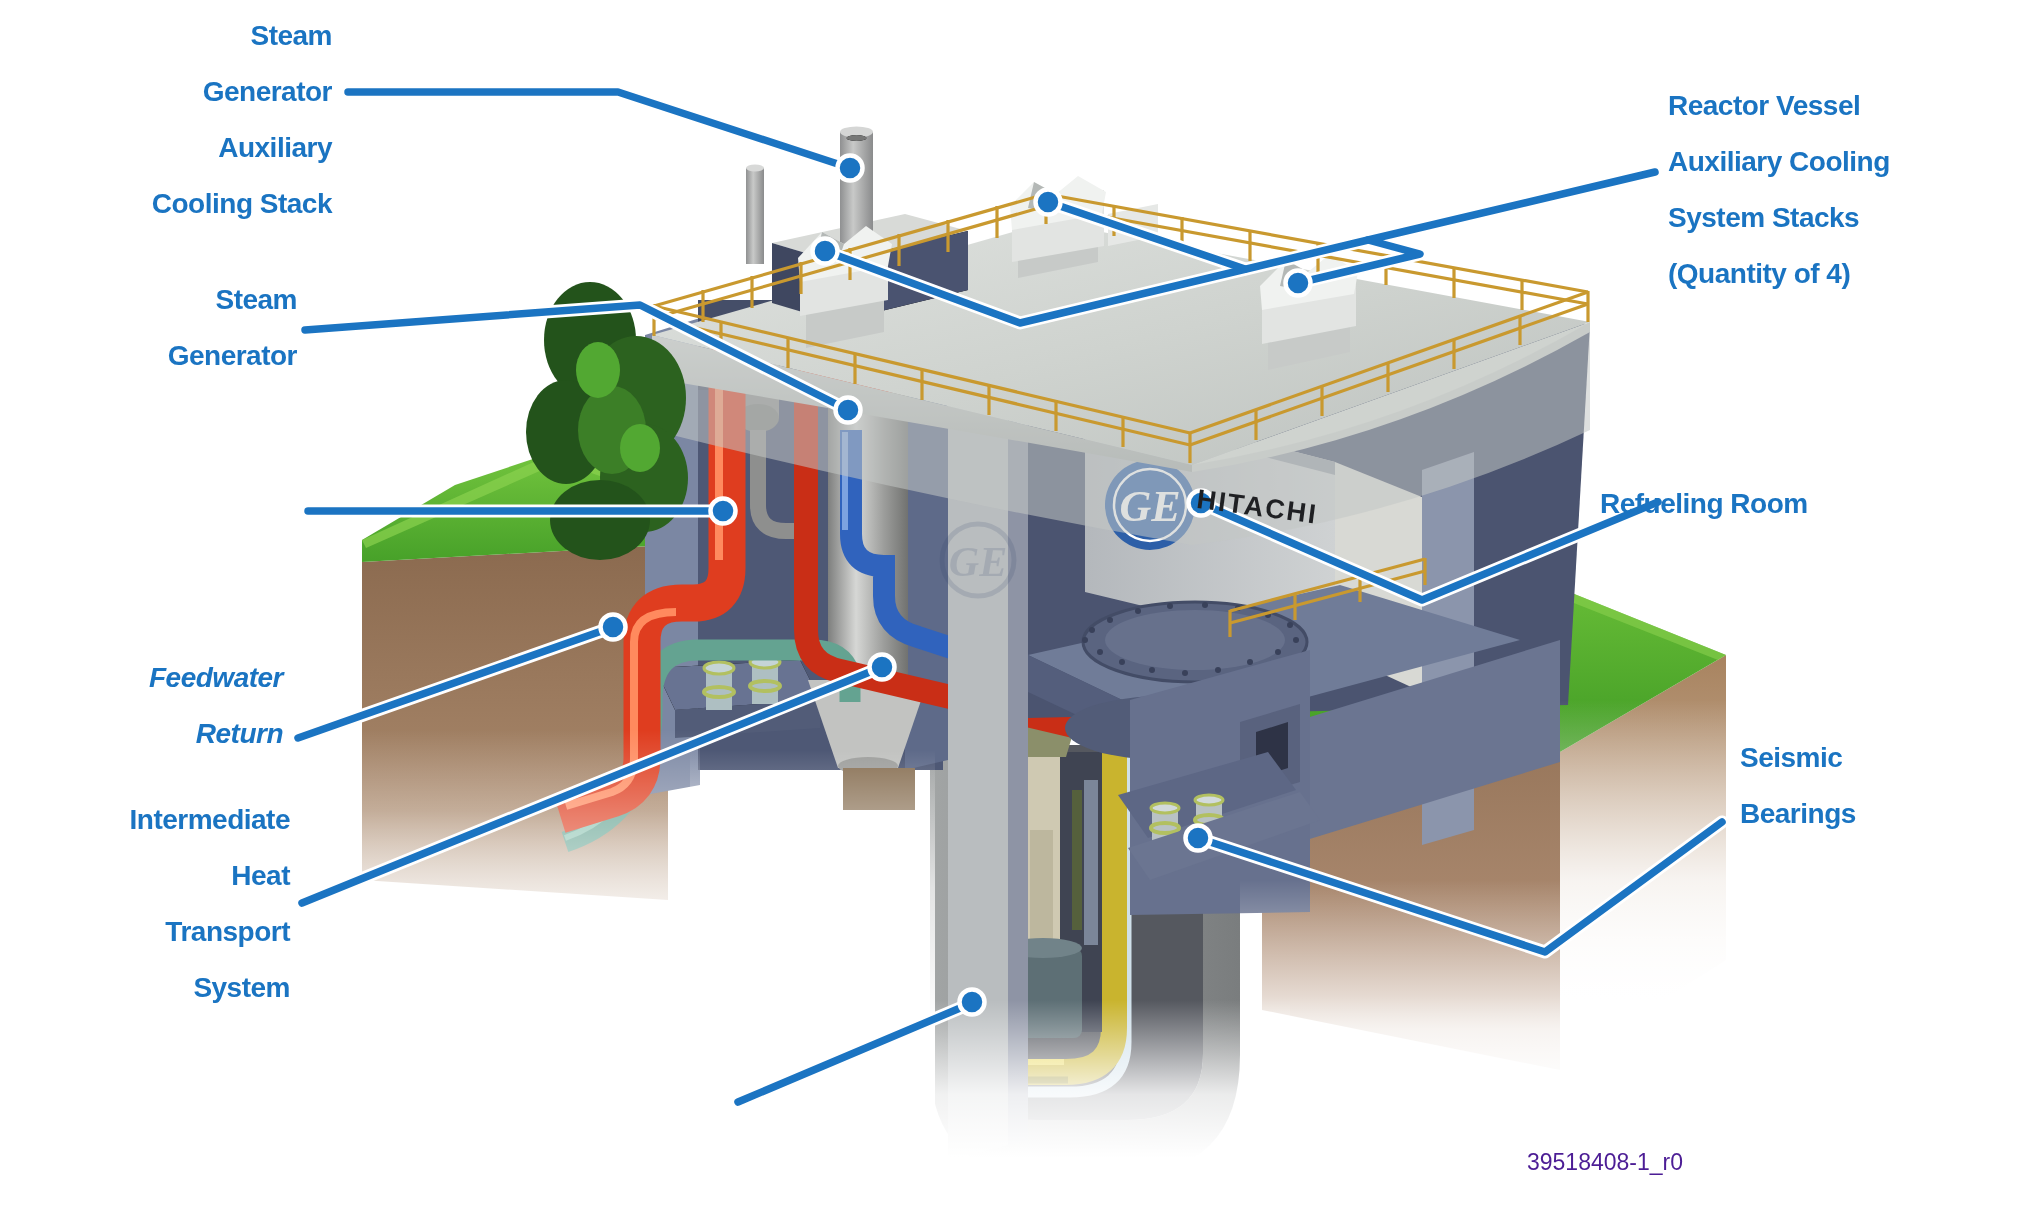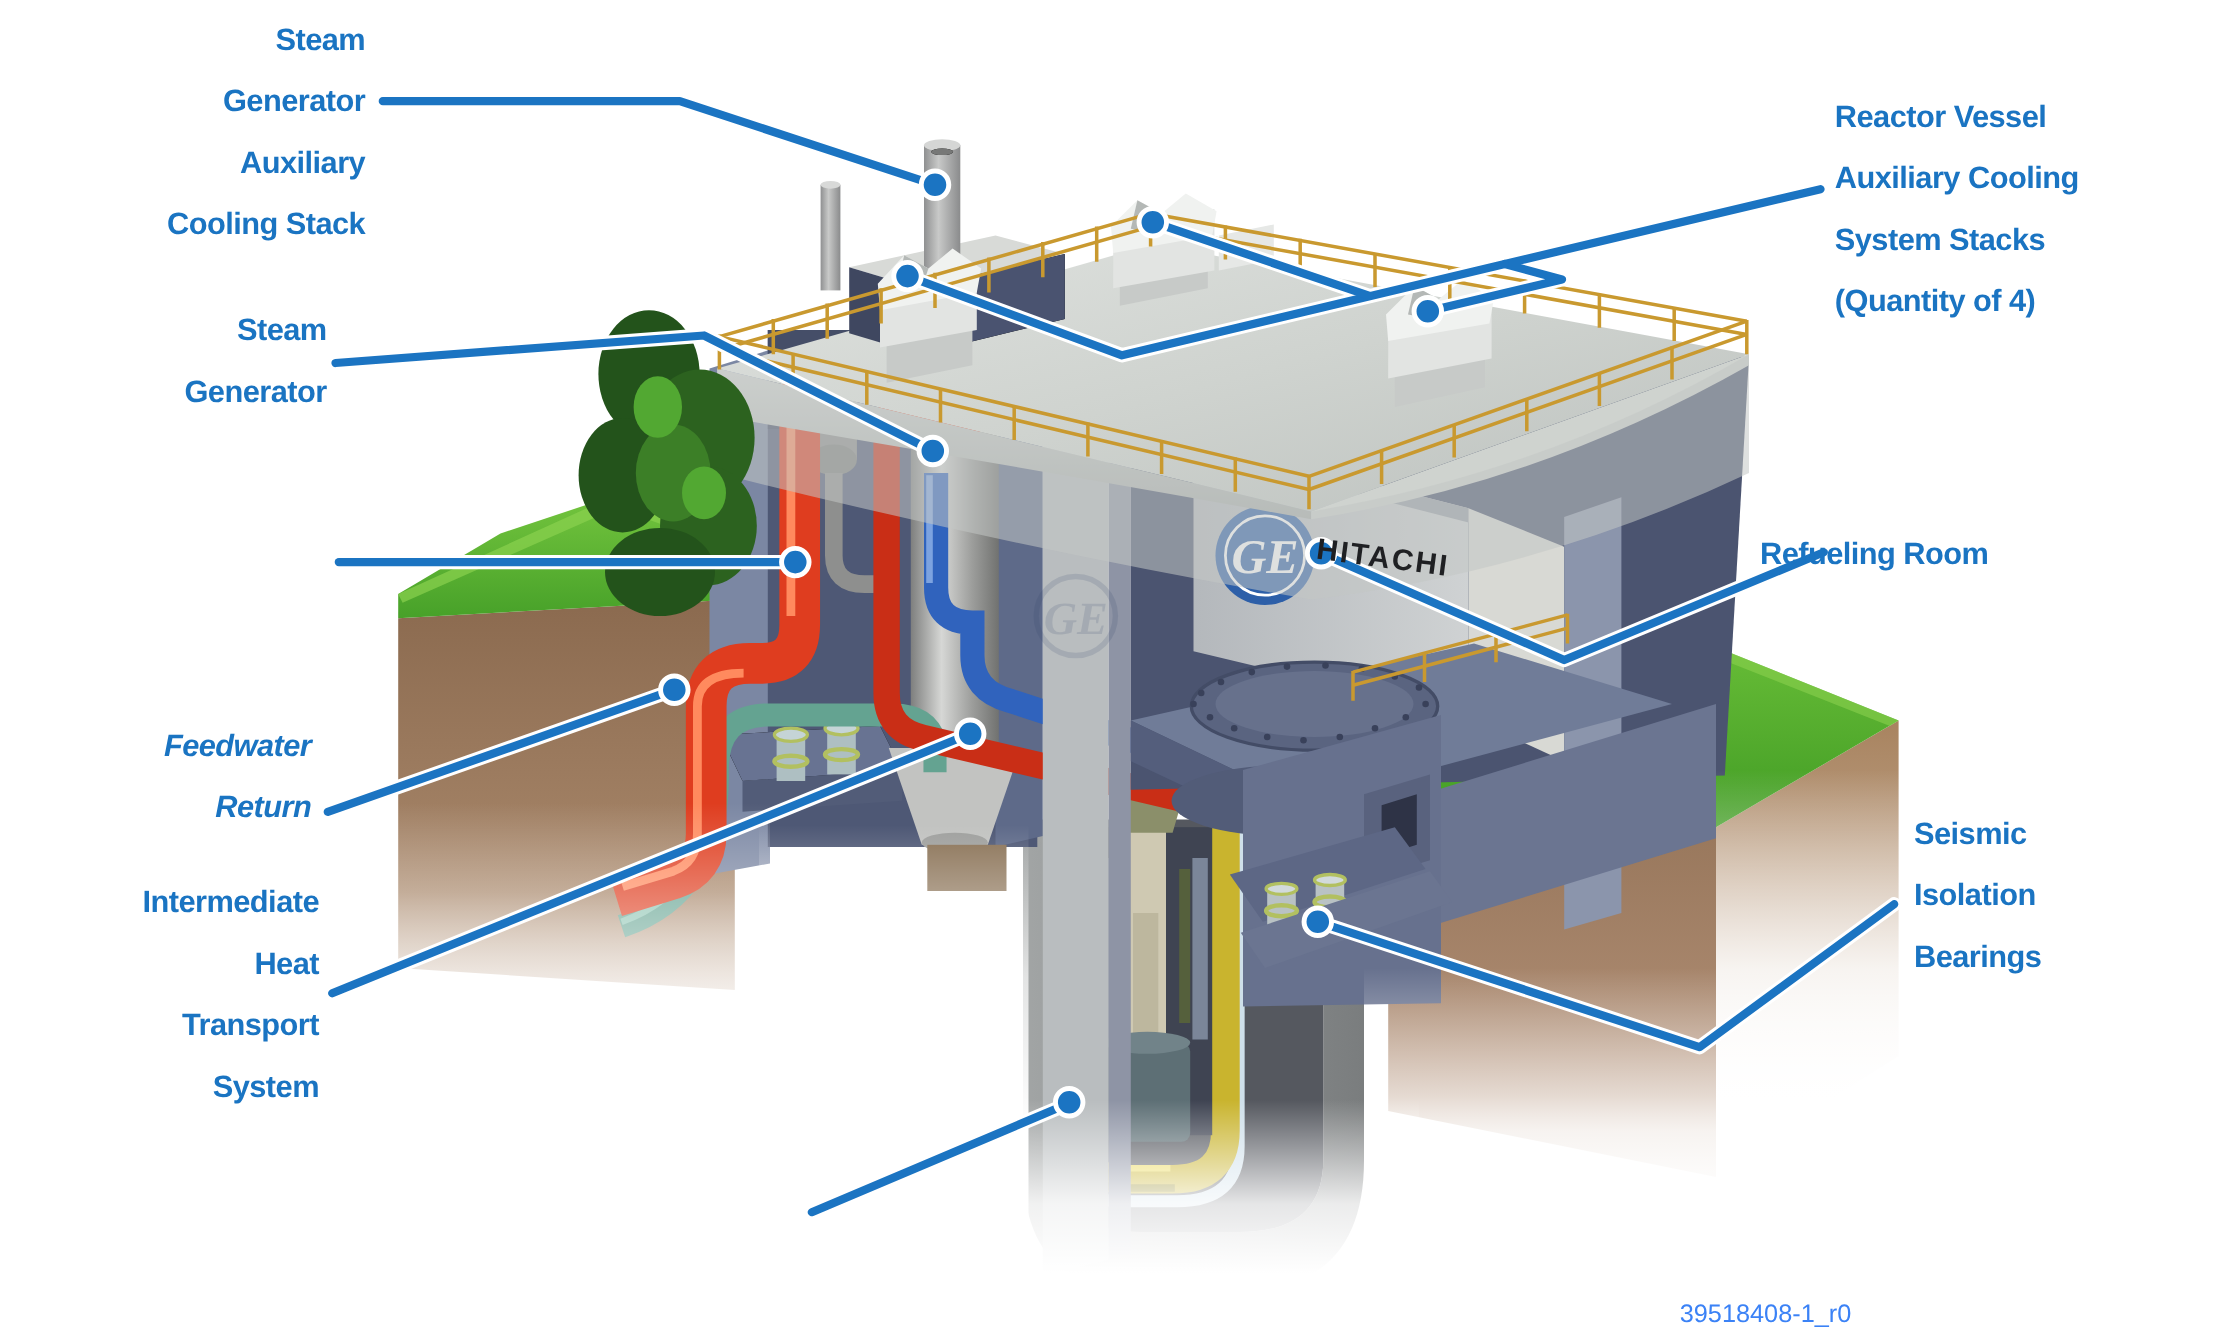--- a/index.html
+++ b/index.html
@@ -5,21 +5,21 @@
   html,body{margin:0;padding:0;background:#fff;}
   #stage{position:relative;width:2027px;height:1210px;background:#fff;overflow:hidden;
          font-family:"Liberation Sans","DejaVu Sans",sans-serif;}
   #art{position:absolute;left:0;top:0;}
   .lbl{position:absolute;color:#1a74c2;font-weight:bold;font-size:28px;line-height:56px;
        letter-spacing:-0.5px;white-space:nowrap;}
   .lbl.r{text-align:right;}
   .lbl span{display:block;}
   .wordmark{position:absolute;left:1199px;top:484px;font-weight:bold;font-size:27px;
        letter-spacing:2px;color:#1f2023;transform:rotate(7.5deg);transform-origin:left top;}
-  .footer{position:absolute;left:1527px;top:1149px;font-size:23px;color:#3b82f6;margin-top:32px;}
+  .footer{position:absolute;left:1527px;top:1149px;font-size:23px;color:#4c1d95;}
   
   .lead path{fill:none;stroke-linecap:round;stroke-linejoin:round;}
   .lead .c{stroke:#ffffff;stroke-width:13;}
   .lead .b{stroke:#1b74c2;stroke-width:7.5;}
   .lead circle{fill:#1b74c2;stroke:#ffffff;stroke-width:4.5;}
 </style>
 </head>
 <body>
 
 <div id="stage">
@@ -414,21 +414,20 @@
   <span>System Stacks</span>
   <span>(Quantity of 4)</span>
 </div>
 
 <div class="lbl" style="left:1600px;top:476px;">
   <span>Refueling Room</span>
 </div>
 
 <div class="lbl" style="left:1740px;top:730px;">
   <span>Seismic</span>
-  <span>Isolation</span>
   <span>Bearings</span>
 </div>
 
 <div class="wordmark">HITACHI</div>
 
 <div class="footer">39518408-1_r0</div>
 
 </div>
 
 </body></html>

